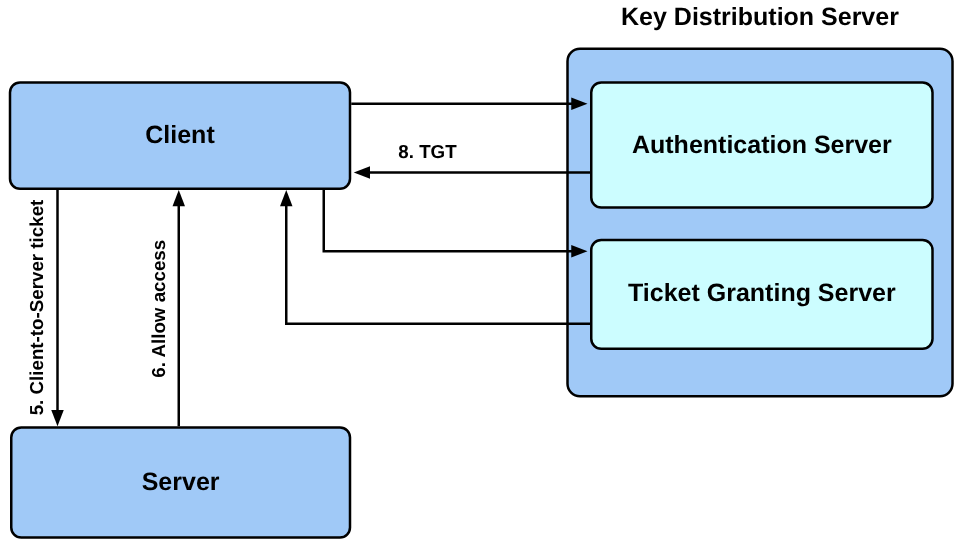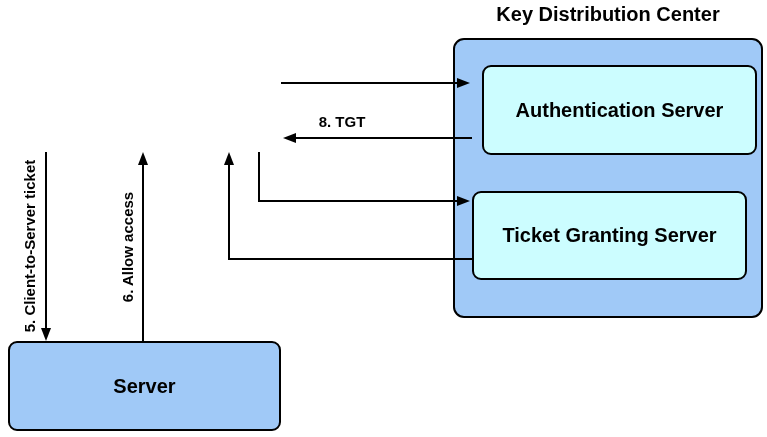--- a/index.html
+++ b/index.html
@@ -28,25 +28,28 @@
   .rot { transform:rotate(-90deg); transform-origin:center center; }
   svg.arrow-layer { position:absolute; left:0; top:0; pointer-events:none; }
   svg .ln { stroke:#000000; stroke-width:2; fill:none; }
   svg .hd { fill:#000000; stroke:none; }
 </style>
 </head>
 <body>
 
 <div class="stage">
 
-  <div class="kdc-title">Key Distribution Center</div>
+  <div class="kdc-title">Key Distribution Server</div>
   <div class="kdc-group" style="left:453px; top:38px; width:310px; height:280px;"></div>
 
+  <div class="node outer-fill" style="left:7px; top:65px; width:274px; height:87px;">
+    <span>Client</span>
+  </div>
 
-  <div class="node inner-fill" style="left:482px; top:65px; width:275px; height:90px;">
+  <div class="node inner-fill" style="left:472px; top:65px; width:275px; height:102px;">
     <span>Authentication Server</span>
   </div>
 
   <div class="node inner-fill" style="left:472px; top:191px; width:275px; height:89px;">
     <span>Ticket Granting Server</span>
   </div>
 
   <div class="node outer-fill" style="left:8px; top:341px; width:273px; height:90px;">
     <span>Server</span>
   </div>

